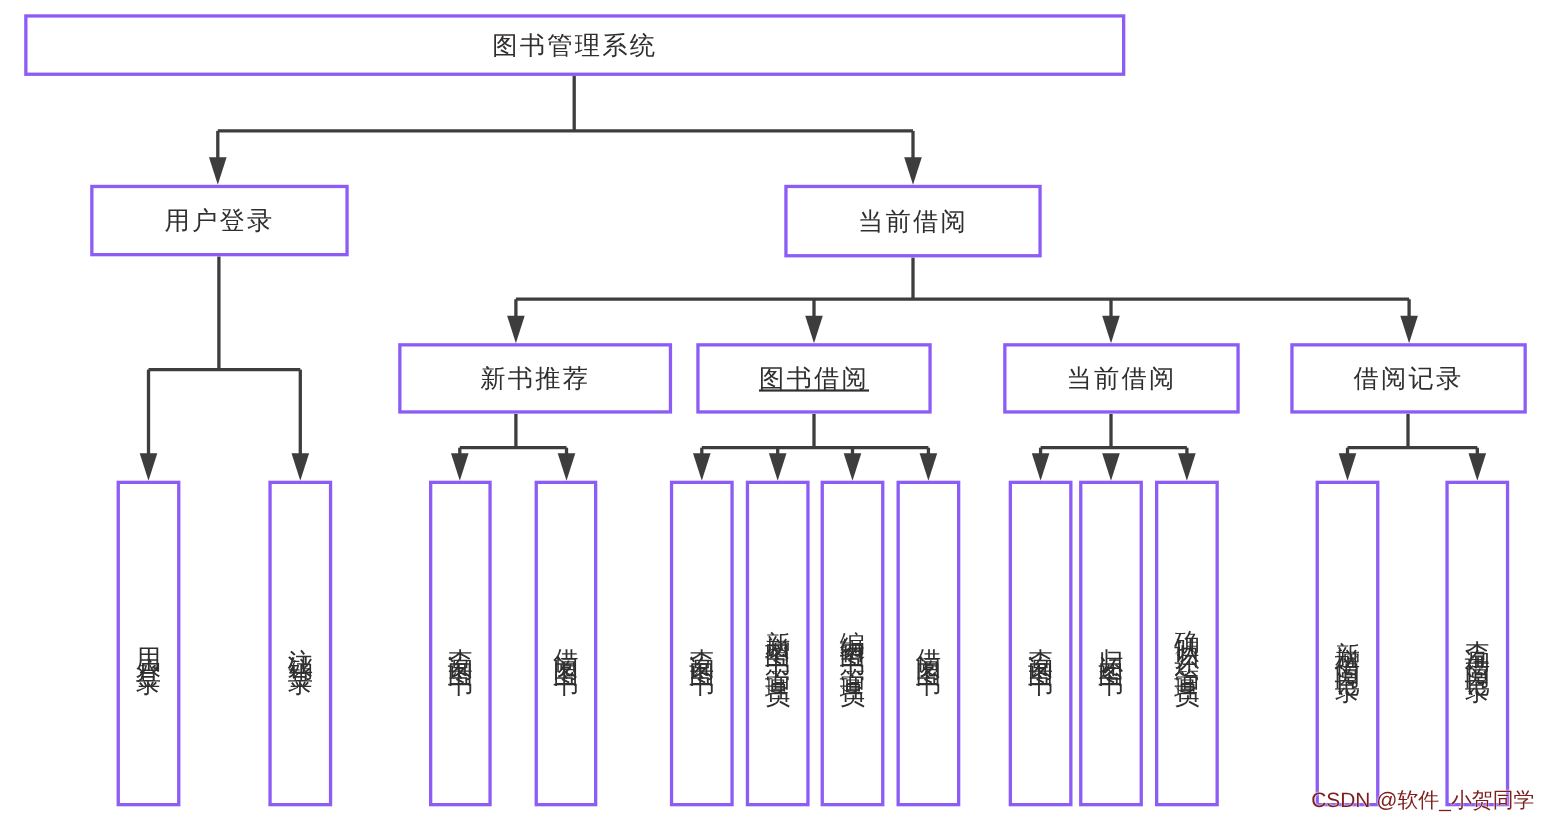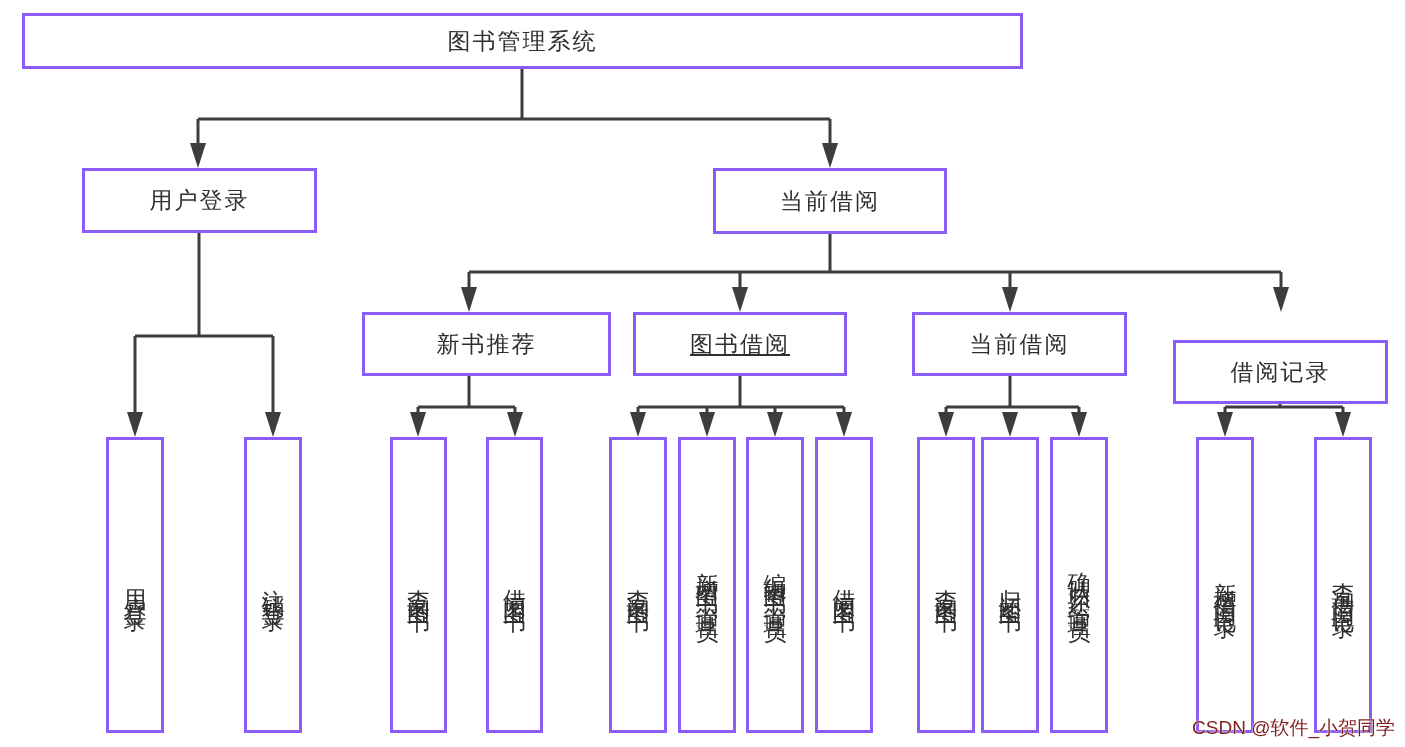--- a/index.html
+++ b/index.html
@@ -153,21 +153,21 @@
 
   <div class="box" style="left:362px; top:312px; width:249px; height:64px;">
     <span class="hlabel">新书推荐</span>
   </div>
   <div class="box" style="left:633px; top:312px; width:214px; height:64px;text-decoration:underline;">
     <span class="hlabel">图书借阅</span>
   </div>
   <div class="box" style="left:912px; top:312px; width:215px; height:64px;">
     <span class="hlabel">当前借阅</span>
   </div>
-  <div class="box" style="left:1173px; top:312px; width:215px; height:64px;margin-top:28px;">
+  <div class="box" style="left:1173px; top:312px; width:215px; height:64px;">
     <span class="hlabel">借阅记录</span>
   </div>
 
   <div class="box leaf" style="left:106px;">
     <span class="vlabel">用户登录</span>
   </div>
   <div class="box leaf" style="left:244px;">
     <span class="vlabel">注销登录</span>
   </div>
 

